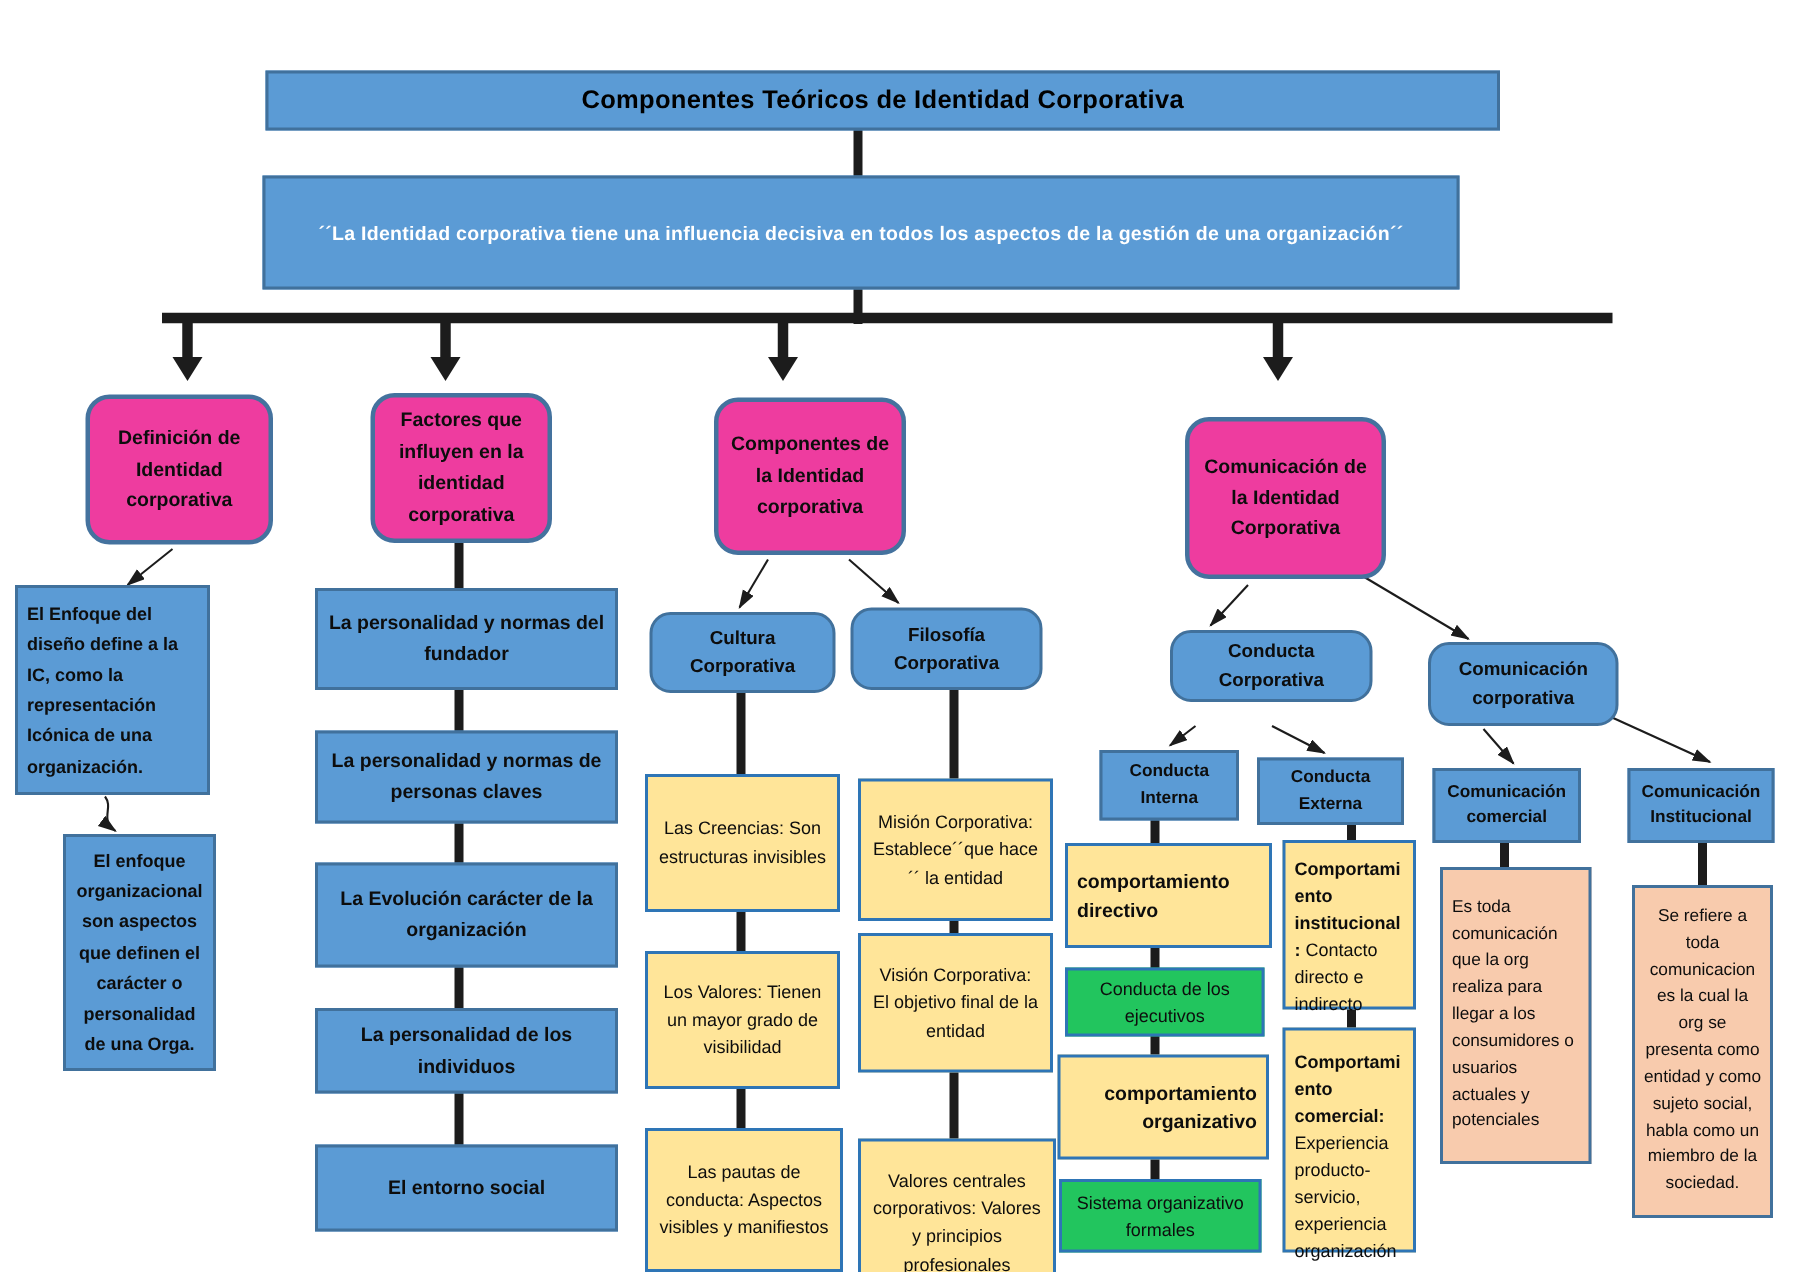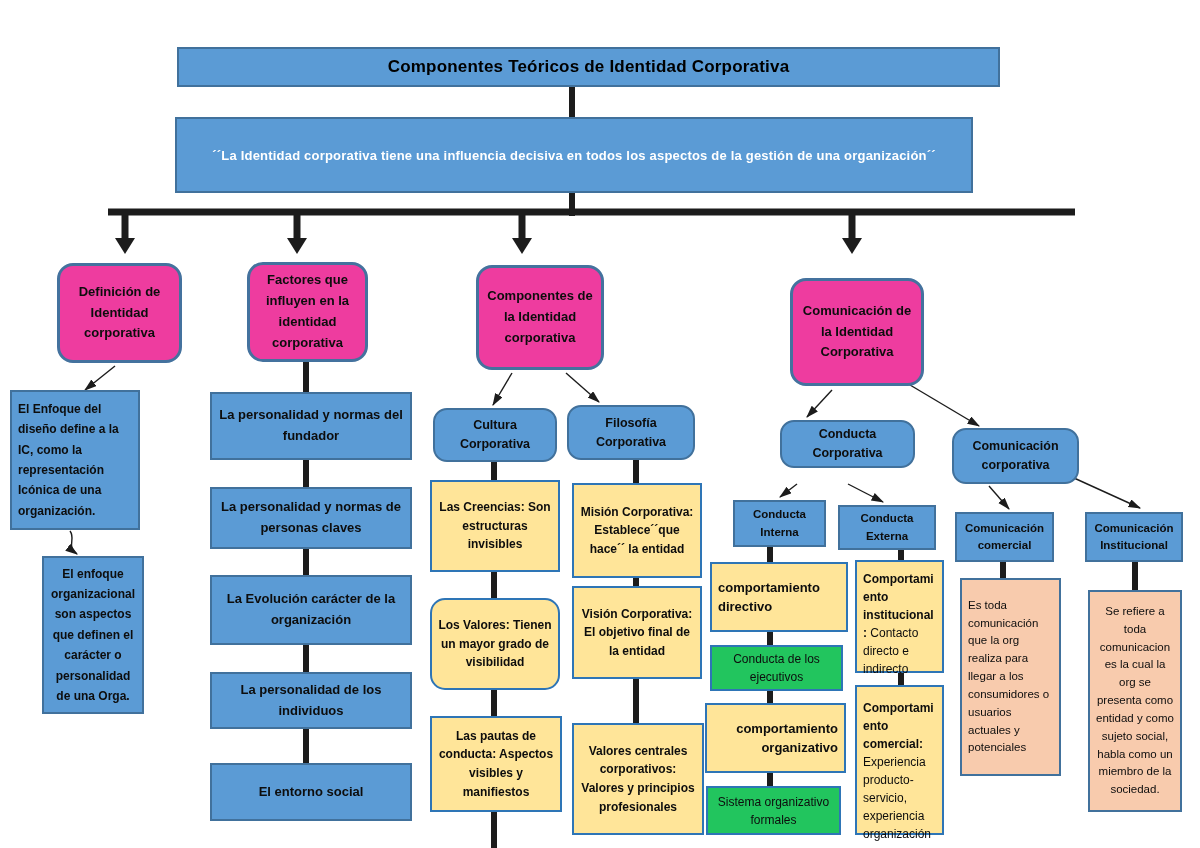--- a/index.html
+++ b/index.html
@@ -18,21 +18,21 @@
   .pink       { background:#ee3c9f; border:3px solid #44729e; border-radius:16px;
                 font-weight:bold; font-size:13px; line-height:1.6; }
   .yellow     { background:#ffe599; border:2px solid #2e75b6; }
   .gray       { background:#22c55e; border:2px solid #2e75b6; }
   .peach      { background:#f8cbad; border:2px solid #41719c; }
   .title-box  { font-weight:bold; font-size:17px; color:#000; letter-spacing:.2px; }
   .quote-box  { color:#ffffff; font-weight:600; font-size:13px; letter-spacing:.2px; }
   .col1       { font-weight:bold; font-size:12px; line-height:1.7; }
   .col2       { font-weight:bold; font-size:13px; line-height:1.6; }
   .hdr3       { font-weight:bold; font-size:12.5px; line-height:1.5; }
-  .ybox       { font-weight:bold; font-size:12px; line-height:1.55; }
+  .ybox       { font-weight:normal; font-size:12px; line-height:1.55;margin-top:36px; }
   .hdr4       { font-weight:bold; font-size:11.5px; line-height:1.5; }
   .comp       { font-weight:bold; font-size:13px; line-height:1.5;text-align:right; }
   .graytxt    { font-size:12px; line-height:1.5; }
   .smallyellow{ font-size:12px; line-height:1.5; }
   .peachtxt   { font-size:11.5px; line-height:1.55; }
   .left       { text-align:left; justify-content:flex-start; }
   .topalign   { align-items:flex-start; }
   .breaky     { overflow-wrap:anywhere; word-break:break-word; }
   .b          { font-weight:bold; }
 </style>
@@ -99,21 +99,21 @@
   <div class="node blue col2" style="left:210px; top:392px; width:202px; height:68px;">La personalidad y normas del fundador</div>
   <div class="node blue col2" style="left:210px; top:487px; width:202px; height:62px;">La personalidad y normas de personas claves</div>
   <div class="node blue col2" style="left:210px; top:575px; width:202px; height:70px;">La Evolución carácter de la organización</div>
   <div class="node blue col2" style="left:210px; top:672px; width:202px; height:57px;">La personalidad de los individuos</div>
   <div class="node blue col2" style="left:210px; top:763px; width:202px; height:58px;">El entorno social</div>
 
   <div class="node blue-round hdr3" style="left:433px; top:408px; width:124px; height:54px;">Cultura Corporativa</div>
   <div class="node blue-round hdr3" style="left:567px; top:405px; width:128px; height:55px;">Filosofía Corporativa</div>
 
   <div class="node yellow ybox" style="left:430px; top:480px; width:130px; height:92px;">Las Creencias: Son estructuras invisibles</div>
-  <div class="node yellow ybox" style="left:430px; top:598px; width:130px; height:92px;border-radius:15px;">Los Valores: Tienen un mayor grado de visibilidad</div>
+  <div class="node yellow ybox" style="left:430px; top:598px; width:130px; height:92px;">Los Valores: Tienen un mayor grado de visibilidad</div>
   <div class="node yellow ybox" style="left:430px; top:716px; width:132px; height:96px;">Las pautas de conducta: Aspectos visibles y manifiestos</div>
 
   <div class="node yellow ybox" style="left:572px; top:483px; width:130px; height:95px;">Misión Corporativa: Establece´´que hace´´ la entidad</div>
   <div class="node yellow ybox" style="left:572px; top:586px; width:130px; height:93px;">Visión Corporativa: El objetivo final de la entidad</div>
   <div class="node yellow ybox" style="left:572px; top:723px; width:132px; height:112px;">Valores centrales corporativos: Valores y principios profesionales</div>
 
   <div class="node blue-round hdr3" style="left:780px; top:420px; width:135px; height:48px;">Conducta Corporativa</div>
   <div class="node blue-round hdr3" style="left:912px; top:428px; width:127px; height:56px;margin-left:40px;">Comunicación corporativa</div>
 
   <div class="node blue hdr4" style="left:733px; top:500px; width:93px; height:47px;">Conducta Interna</div>

